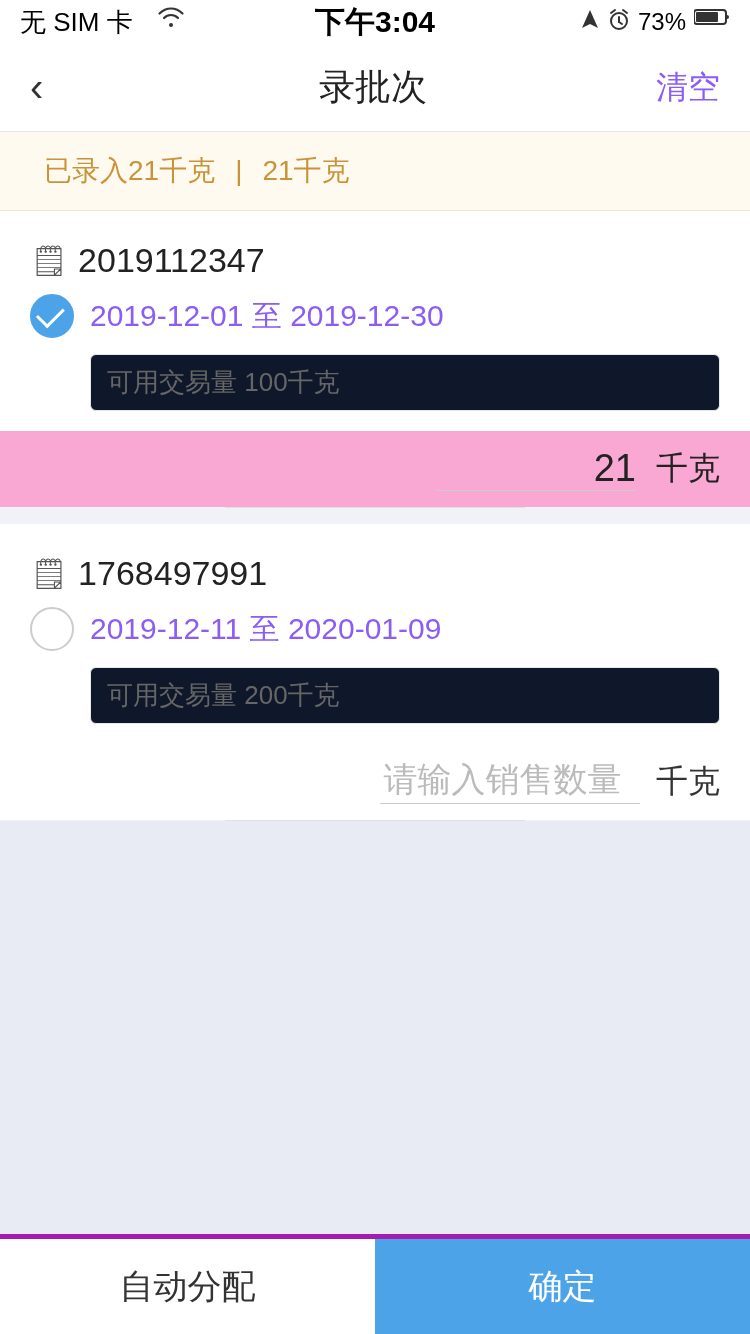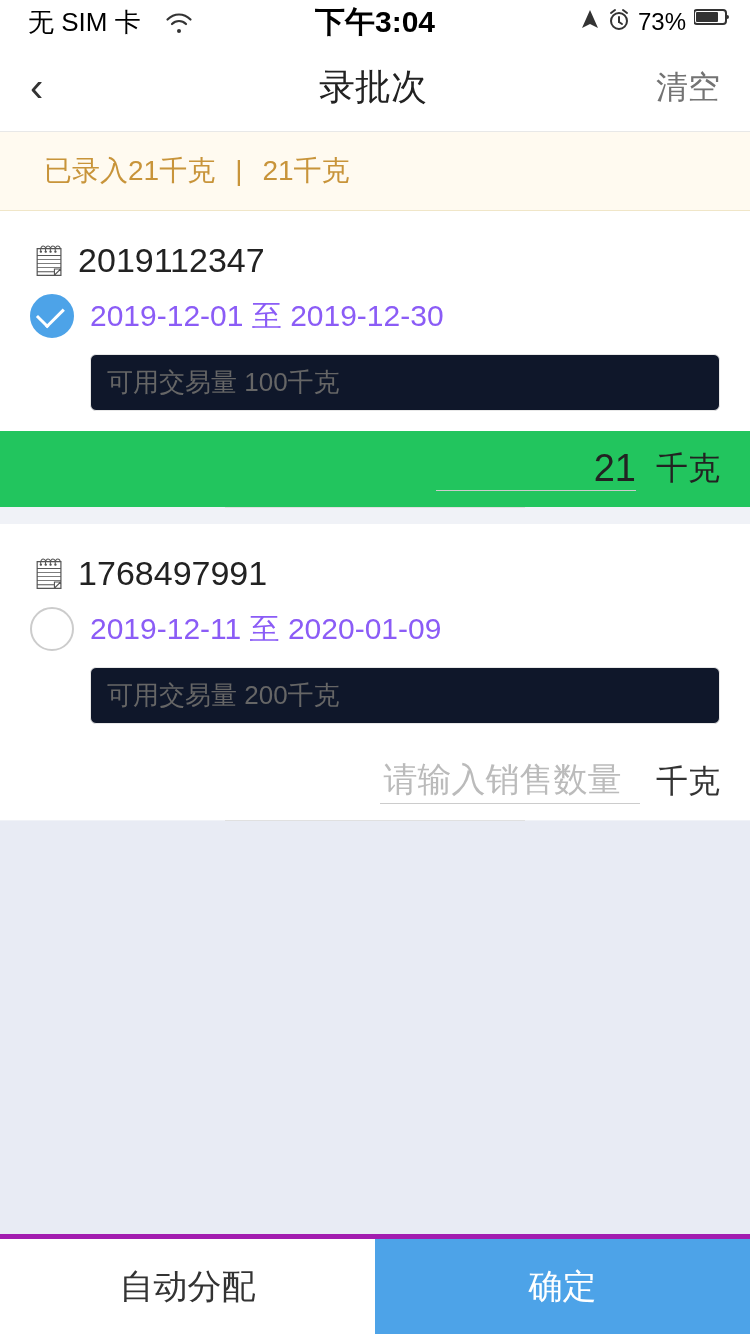--- a/index.html
+++ b/index.html
@@ -19,24 +19,23 @@
       background: #fff;
       display: flex;
       align-items: center;
       justify-content: space-between;
       padding: 0 20px;
       font-size: 28px;
       font-weight: 500;
     }
     .status-bar-left {
       display: flex;
-      align-items: center;
+      align-items: flex-start;
       gap: 24px;
       font-size: 26px;
-      margin-left: 8px;
     }
     .status-bar-center {
       font-size: 30px;
       font-weight: 600;
       position: absolute;
       left: 50%;
       transform: translateX(-50%);
     }
     .status-bar-right {
       display: flex;
@@ -61,21 +60,21 @@
       cursor: pointer;
       width: 60px;
     }
     .nav-title {
       font-size: 36px;
       font-weight: 500;
       color: #222;
     }
     .nav-clear {
       font-size: 32px;
-      color: #737373;
+      color: #8b5cf6;
       cursor: pointer;
     }
 
     
     .info-banner {
       background: #fffaf0;
       padding: 20px 44px;
       display: flex;
       align-items: center;
       gap: 20px;
@@ -154,21 +153,21 @@
       margin-left: 60px;
       margin-bottom: 20px;
     }
 
     
     .quantity-row {
       display: flex;
       align-items: center;
       justify-content: flex-end;
       padding: 16px 30px;
-      background: #22c55e;
+      background: #f9a8d4;
       gap: 20px;
     }
     .quantity-value {
       font-size: 38px;
       color: #222;
       font-weight: 400;
     }
     .quantity-unit {
       font-size: 32px;
       color: #222;

